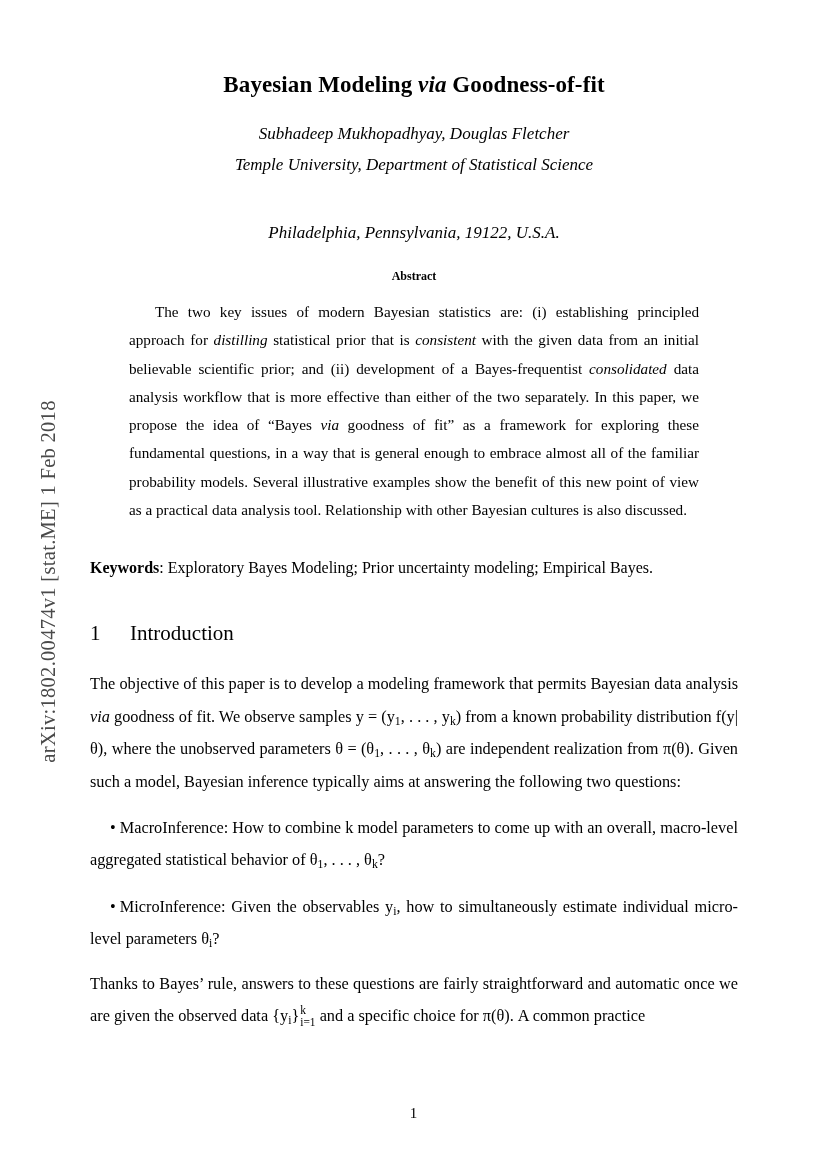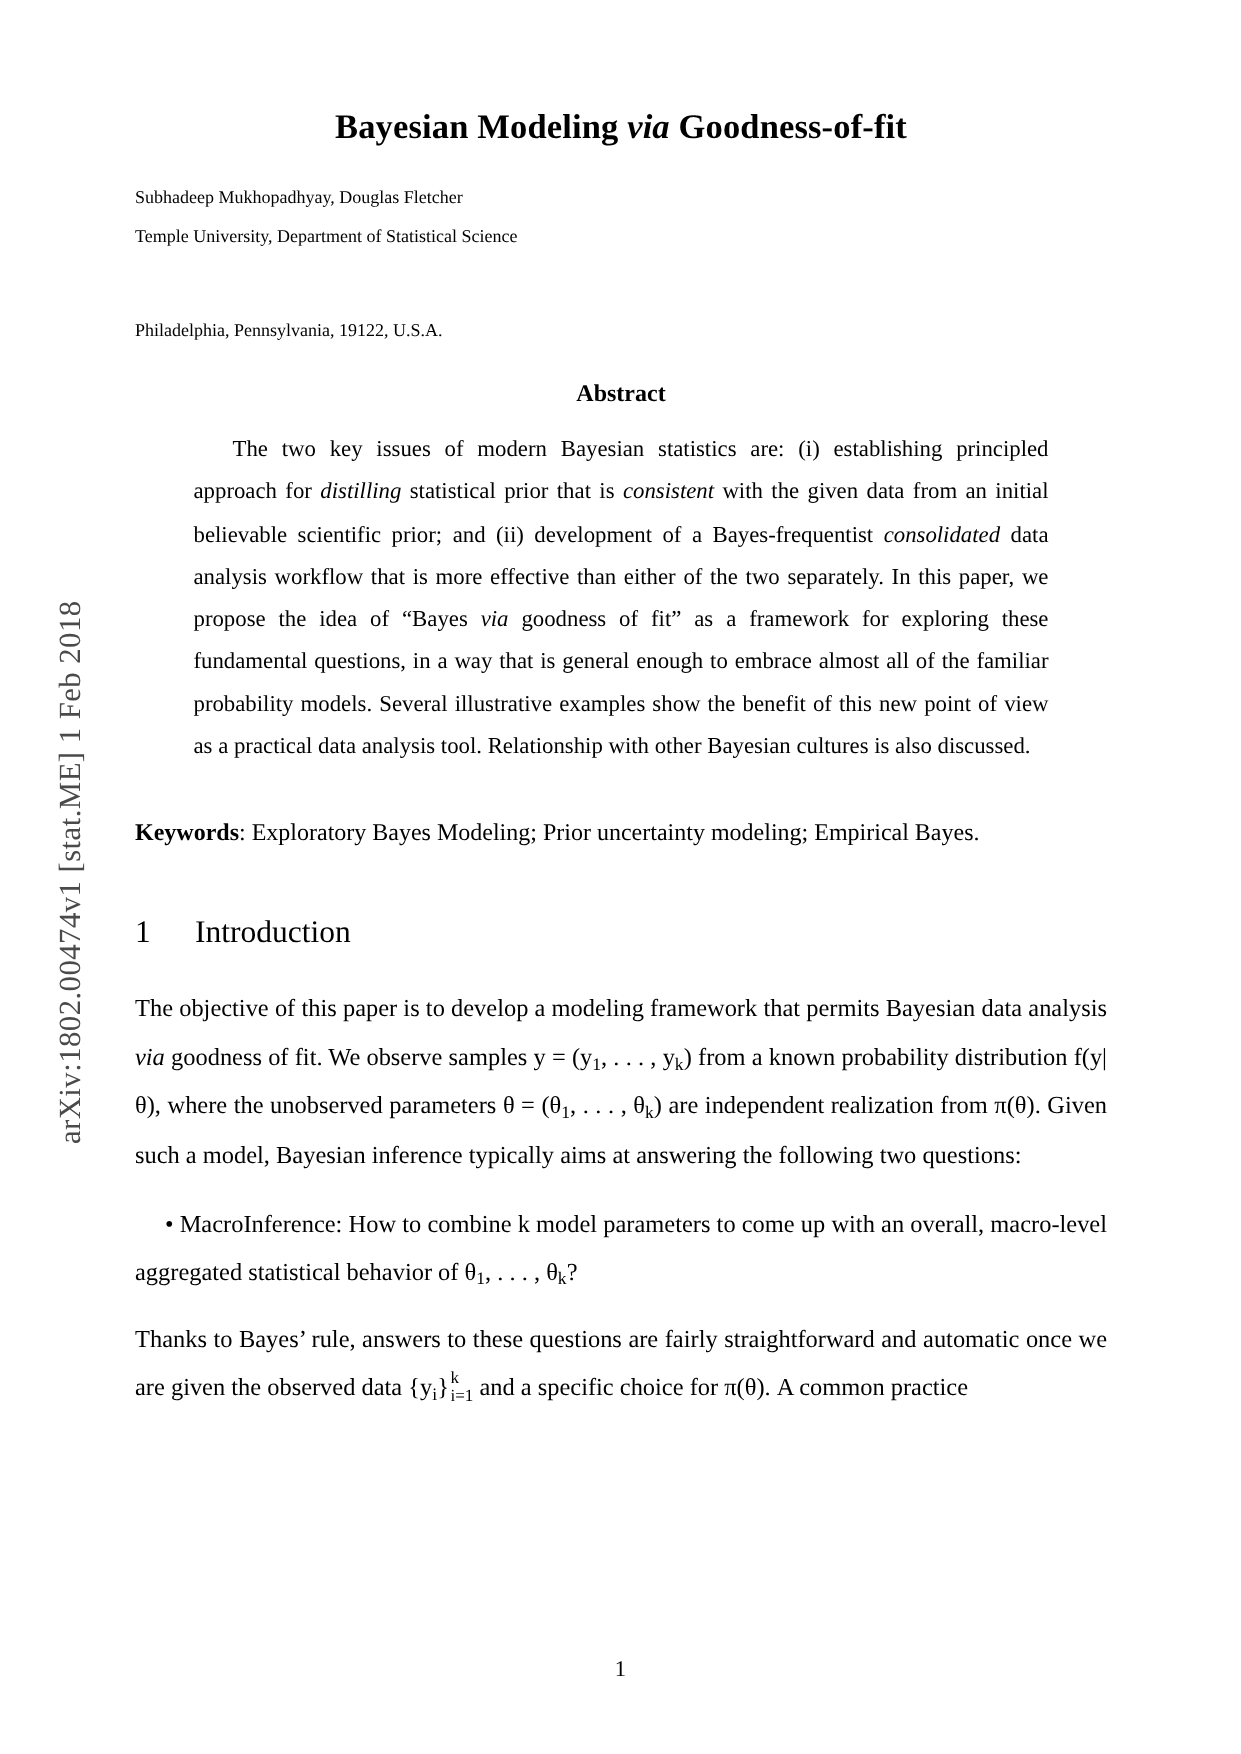--- a/index.html
+++ b/index.html
@@ -46,27 +46,29 @@
     font-size: 23px;
     font-weight: bold;
     text-align: center;
     margin: 0 0 26px 0;
     letter-spacing: 0.1px;
   }
   h1.title .ital {
     font-style: italic;
   }
   .authors, .affil1, .affil2 {
-    font-size: 12px;
+    text-align: center;
+    font-size: 17px;
     margin: 0 0 11px 0;
+    font-style: italic;
   }
   .affil2 { margin-bottom: 26px; margin-top: 48px; }
   .abstract-head {
     text-align: center;
-    font-size: 16px;
+    font-size: 12px;
     font-weight: bold;
     margin: 0 0 14px 0;
   }
   .abstract-body {
     margin: 0 auto;
     width: 570px;
     font-size: 15.2px;
     line-height: 1.86;
     text-align: justify;
     text-indent: 26px;
@@ -147,20 +149,21 @@
     <div class="abstract-body"><span>The two key issues of modern Bayesian statistics are: (i) establishing principled approach for </span><span class="ital">distilling</span><span> statistical prior that is </span><span class="ital">consistent</span><span> with the given data from an initial believable scientific prior; and (ii) development of a Bayes-frequentist </span><span class="ital">consolidated</span><span> data analysis workflow that is more effective than either of the two separately. In this paper, we propose the idea of “Bayes </span><span class="ital">via</span><span> goodness of fit” as a framework for exploring these fundamental questions, in a way that is general enough to embrace almost all of the familiar probability models. Several illustrative examples show the benefit of this new point of view as a practical data analysis tool. Relationship with other Bayesian cultures is also discussed.</span></div>
 
     <div class="keywords"><b>Keywords</b><span>: Exploratory Bayes Modeling; Prior uncertainty modeling; Empirical Bayes.</span></div>
 
     <h2 class="section"><span class="num">1</span><span>Introduction</span></h2>
 
     <p class="body noindent"><span>The objective of this paper is to develop a modeling framework that permits Bayesian data analysis </span><span class="ital">via</span><span> goodness of fit. We observe samples </span><span class="mathi"><span>y = (y</span><span class="sub">1</span><span>, . . . , y</span><span class="sub">k</span><span>)</span></span><span> from a known probability distribution </span><span class="mathi">f(y|θ)</span><span>, where the unobserved parameters </span><span class="mathi"><span>θ = (θ</span><span class="sub">1</span><span>, . . . , θ</span><span class="sub">k</span><span>)</span></span><span> are independent realization from </span><span class="mathi">π(θ)</span><span>. Given such a model, Bayesian inference typically aims at answering the following two questions:</span></p>
 
     <div class="bullet-par"><span class="lead">• MacroInference:</span><span> How to combine </span><span class="mathi">k</span><span> model parameters to come up with an overall, macro-level aggregated statistical behavior of </span><span class="mathi"><span>θ</span><span class="sub">1</span><span>, . . . , θ</span><span class="sub">k</span></span><span>?</span></div>
 
+    <div class="bullet-par"><span class="lead">• MicroInference:</span><span> Given the observables </span><span class="mathi"><span>y</span><span class="sub">i</span></span><span>, how to simultaneously estimate individual micro-level parameters </span><span class="mathi"><span>θ</span><span class="sub">i</span></span><span>?</span></div>
 
     <p class="body noindent"><span>Thanks to Bayes’ rule, answers to these questions are fairly straightforward and automatic once we are given the observed data </span><span class="mathi setbrace"><span>{y</span><span class="sub">i</span><span>}</span><span class="stack"><span style="display:block">k</span><span style="display:block">i=1</span></span></span><span> and a specific choice for </span><span class="mathi">π(θ)</span><span>. A common practice</span></p>
 
   </div>
 
   <div class="pagenum">1</div>
 
 </div>
 
 </body></html>

